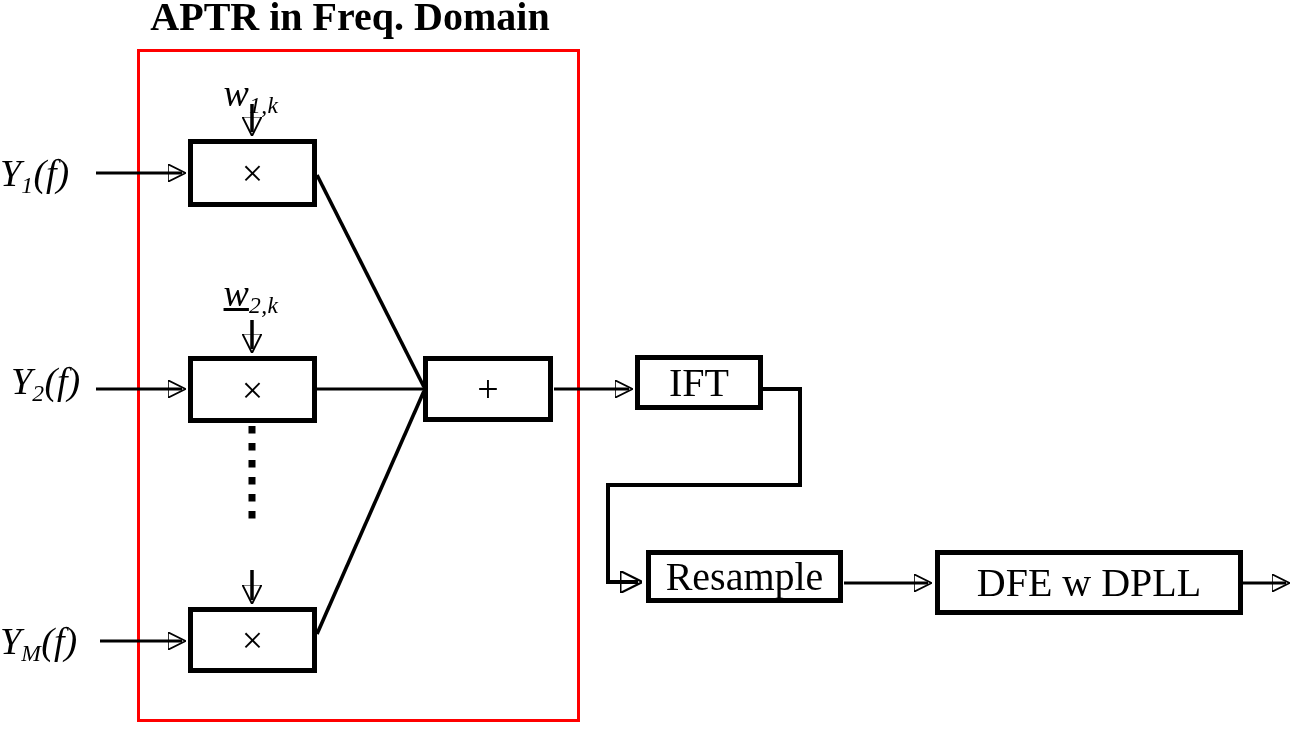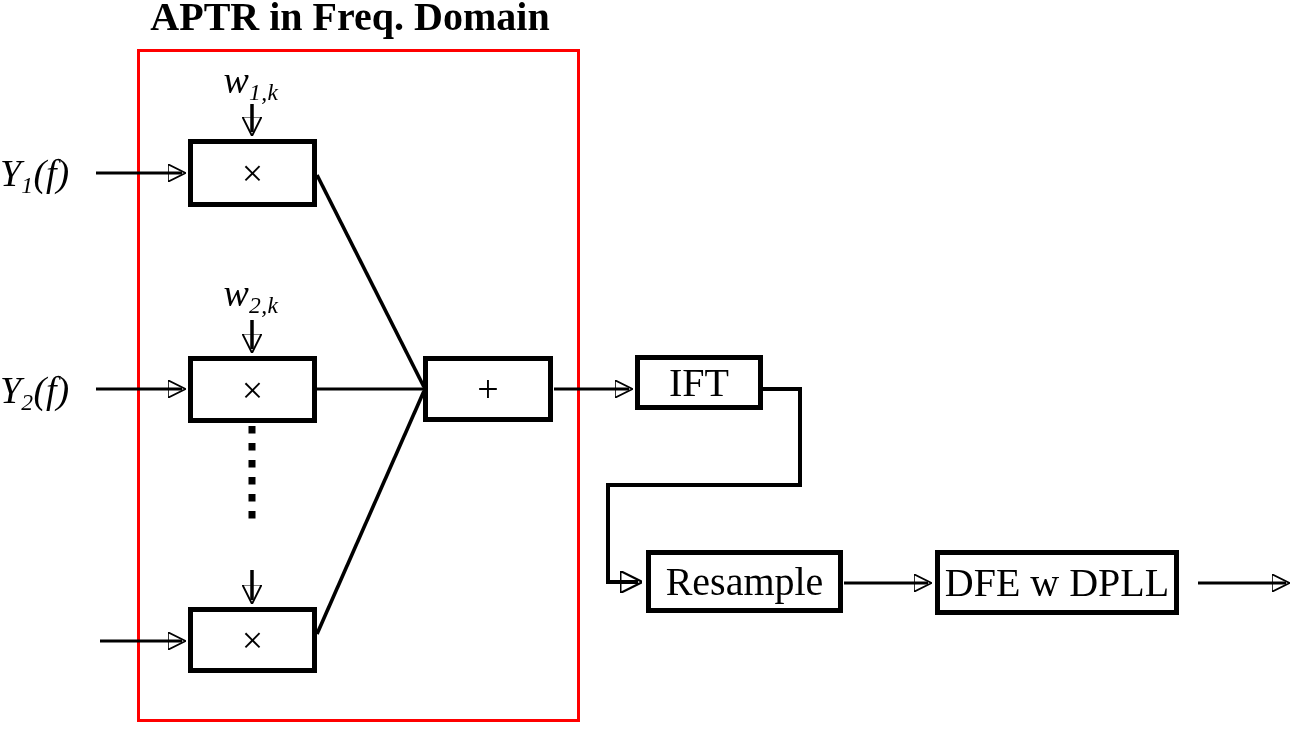--- a/index.html
+++ b/index.html
@@ -37,41 +37,41 @@
     display: flex; align-items: center; justify-content: center;
     font-size: 40px; color: var(--line, #000);
     white-space: nowrap;
   }
   .op { font-size: 38px; font-weight: normal; }
   .m1 { left: 188px; top: 139px; width: 129px; height: 68px; }
   .m2 { left: 188px; top: 356px; width: 129px; height: 67px; }
   .m3 { left: 188px; top: 607px; width: 129px; height: 66px; }
   .sum { left: 423px; top: 356px; width: 130px; height: 66px; }
   .ift { left: 635px; top: 355px; width: 128px; height: 55px; }
-  .resample { left: 646px; top: 550px; width: 197px; height: 63px; }
-  .dfe { left: 935px; top: 550px; width: 244px; height: 65px; justify-content: center; }
+  .resample { left: 646px; top: 550px; width: 197px; height: 53px; }
+  .dfe { left: 935px; top: 550px; width: 308px; height: 65px; justify-content: center; }
   .math-label {
     position: absolute;
     font-style: italic;
     font-size: 38px; line-height: 46px; height: 46px;
     color: var(--line, #000);
     white-space: nowrap;
   }
   .math-label .sub {
     font-size: 0.62em;
     vertical-align: -0.3em;
     letter-spacing: 0.02em;
   }
   .in-label { left: 0; width: 94px; text-align: left; }
   .y1 { top: 150px; }
-  .y2 { top: 367px; }
+  .y2 { top: 358px; padding-left: 11px; }
   .y3 { top: 618px; }
   .w-label { left: 191px; width: 120px; text-align: center; }
-  .w1 { top: 57px; }
-  .w2 { top: 270px; }
+  .w1 { top: 70px; }
+  .w2 { top: 270px; text-decoration: underline; }
   .w3 { top: 525px; }
 </style>
 </head>
 <body>
 
 <div class="figure" style="--line: #000000; --accent: #ff0000; --bg: #ffffff;">
 
   <div class="group-box"></div>
 
   <svg class="wires" viewBox="0 0 1300 730" xmlns="http://www.w3.org/2000/svg">
@@ -125,17 +125,18 @@
   </div>
   <div class="block resample">
     <span>Resample</span>
   </div>
   <div class="block dfe">
     <span>DFE w DPLL</span>
   </div>
 
   <div class="math-label in-label y1"><span>Y</span><span class="sub">1</span><span>(f)</span></div>
   <div class="math-label in-label y2"><span>Y</span><span class="sub">2</span><span>(f)</span></div>
+  <div class="math-label in-label y3"><span>Y</span><span class="sub">M</span><span>(f)</span></div>
 
   <div class="math-label w-label w1"><span>w</span><span class="sub">1,k</span></div>
   <div class="math-label w-label w2"><span>w</span><span class="sub">2,k</span></div>
 
 </div>
 
 </body></html>

